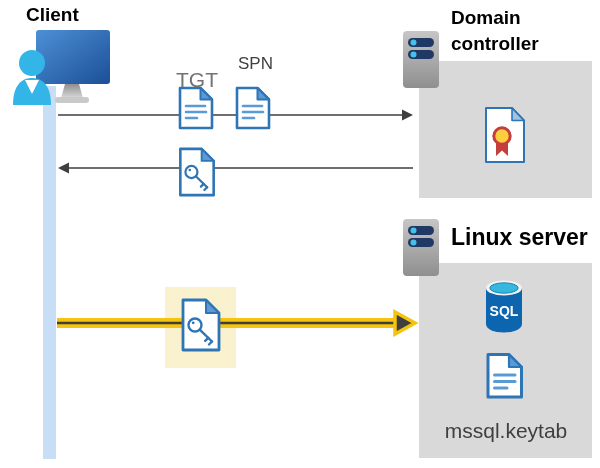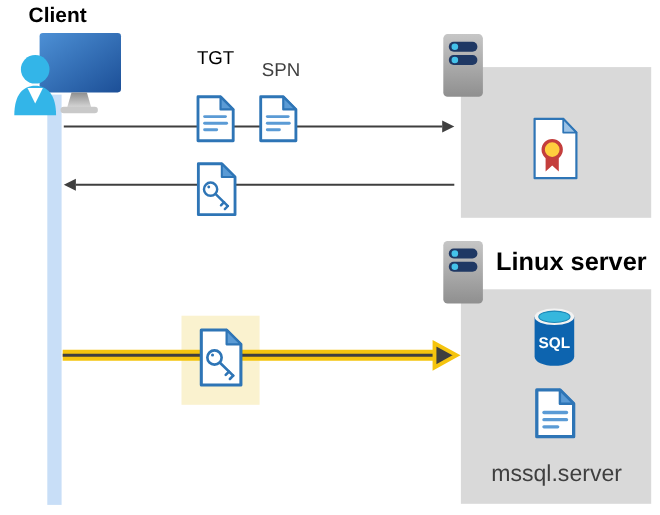--- a/index.html
+++ b/index.html
@@ -23,21 +23,21 @@
   #doc-key-return{left:177px;top:147px;}
   #server-dc{left:402px;top:30px;}
   #cert-icon{left:483px;top:106px;}
   #server-linux{left:402px;top:218px;}
   #sql-icon{left:484px;top:279px;}
   #doc-linux{left:485px;top:352px;}
   #doc-key-highlight{left:180px;top:297px;}
   
   .label{z-index:4;color:#000;}
   #client-label{left:26px;top:4px;font-size:19px;font-weight:bold;}
-  #tgt-label{left:176px;top:43px;width:40px;text-align:center;font-size:17px;color:#000000;}
+  #tgt-label{left:176px;top:68px;width:40px;text-align:center;font-size:21px;color:#737373;}
   #spn-label{left:233px;top:54px;width:40px;text-align:right;font-size:17px;color:#3F3F3F;}
   #dc-label{left:451px;top:5px;width:120px;font-size:19px;font-weight:bold;line-height:26px;}
   #linux-label{left:451px;top:224px;width:145px;font-size:23px;font-weight:bold;}
   #keytab-label{left:420px;top:419px;width:172px;text-align:center;font-size:21px;color:#3F3F3F;}
 </style>
 </head>
 <body>
 
 <div id="canvas">
 
@@ -164,16 +164,17 @@
     <path d="M3,2.5 H24 L36.5,15 V45 H3 Z" fill="#fff" stroke="#2E75B6" stroke-width="3" stroke-linejoin="round"></path>
     <path d="M24,2.5 V15 H36.5 Z" fill="#5B9BD5" stroke="#2E75B6" stroke-width="2.2" stroke-linejoin="round"></path>
     <line x1="9.5" y1="23" x2="30" y2="23" stroke="#5B9BD5" stroke-width="3" stroke-linecap="round"></line>
     <line x1="9.5" y1="29.5" x2="30" y2="29.5" stroke="#5B9BD5" stroke-width="3" stroke-linecap="round"></line>
     <line x1="9.5" y1="36" x2="22" y2="36" stroke="#5B9BD5" stroke-width="3" stroke-linecap="round"></line>
   </svg>
 
   <div class="abs label" id="client-label">Client</div>
   <div class="abs label" id="tgt-label">TGT</div>
   <div class="abs label" id="spn-label">SPN</div>
+  <div class="abs label" id="dc-label">Domain controller</div>
   <div class="abs label" id="linux-label">Linux server</div>
-  <div class="abs label" id="keytab-label">mssql.server</div>
+  <div class="abs label" id="keytab-label">mssql.keytab</div>
 
 </div>
 
 </body></html>

